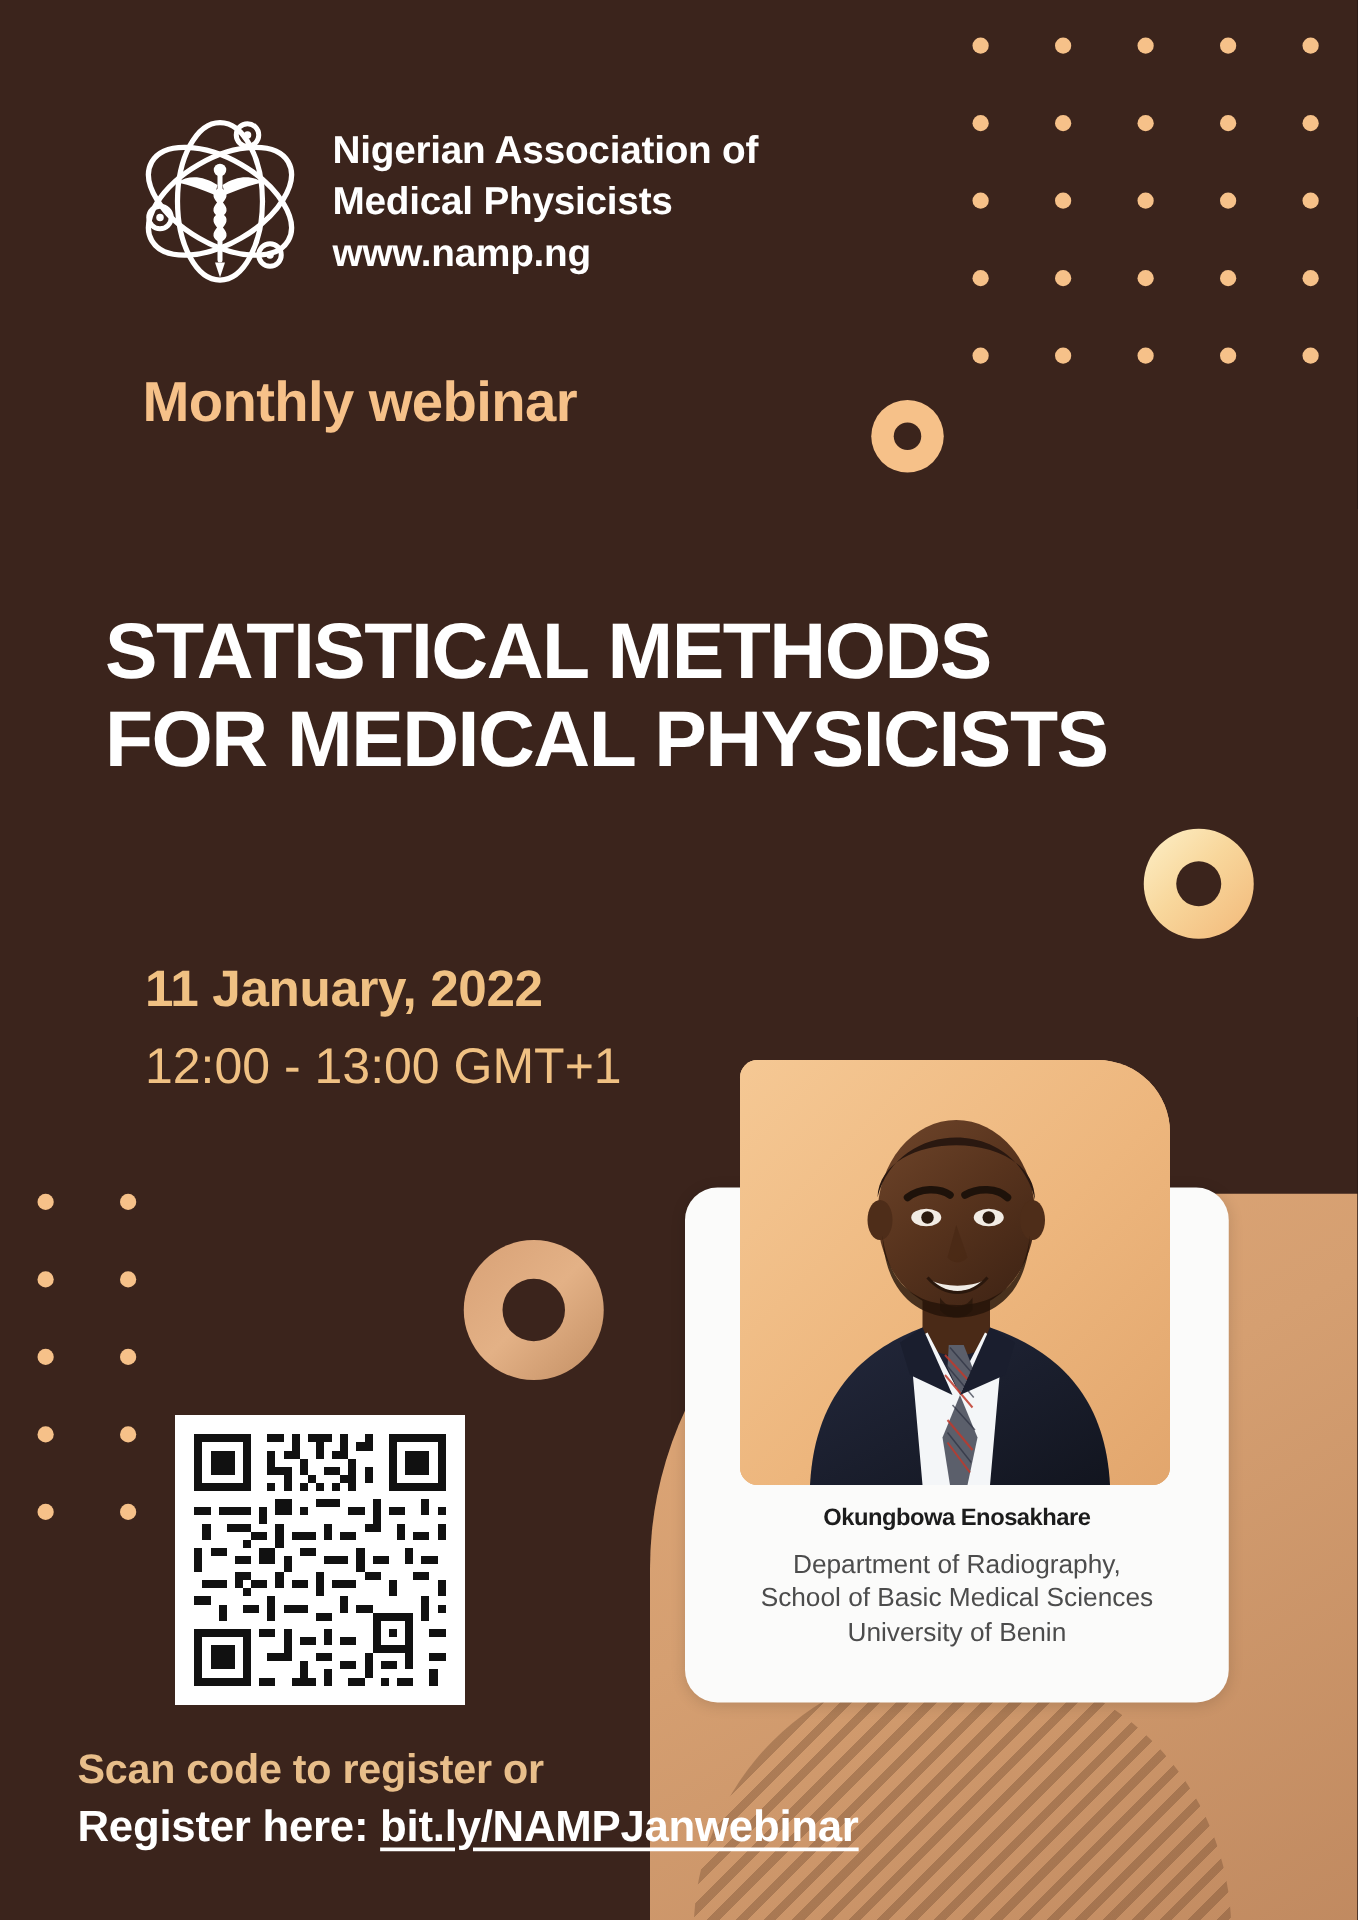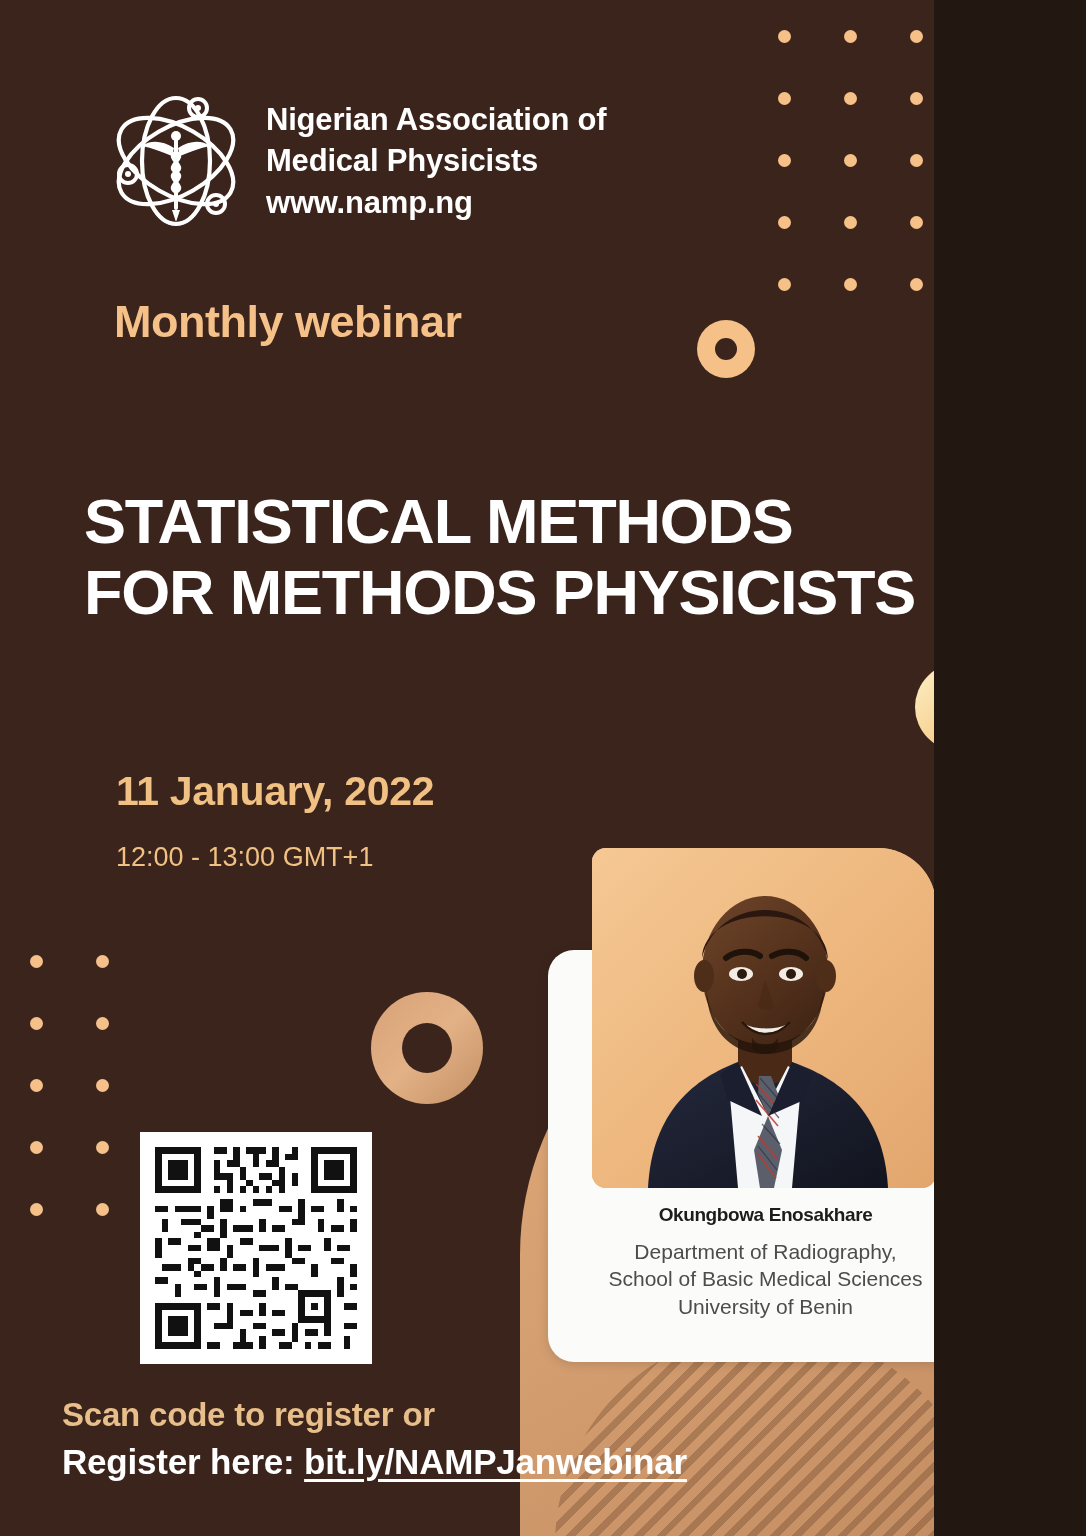--- a/index.html
+++ b/index.html
@@ -6,21 +6,21 @@
     margin: 0;
     padding: 0;
     background: #231712;
   }
   body {
     font-family: "Liberation Sans", sans-serif;
   }
 
   .poster {
     position: relative;
-    width: 934px;
+    width: 1086px;
     height: 1536px;
     overflow: hidden;
     background: #3b241c;
   }
 
   
   .copper-blob {
     position: absolute;
     left: 520px;
     top: 955px;
@@ -178,23 +178,23 @@
     z-index: 5;
   }
   .date-line {
     color: #f0c183;
     font-size: 41px;
     font-weight: bold;
     letter-spacing: -0.3px;
   }
   .time-line {
     color: #f0c183;
-    font-size: 27px;
+    font-size: 40px;
     font-weight: normal;
-    margin-top: 27px;
+    margin-top: 16px;
     letter-spacing: 0px;
   }
 
   
   .speaker-photo {
     position: absolute;
     left: 592px;
     top: 848px;
     width: 344px;
     height: 340px;
@@ -361,21 +361,21 @@
       <div>Nigerian Association of</div>
       <div>Medical Physicists</div>
       <div class="site">www.namp.ng</div>
     </div>
   </div>
 
   <div class="kicker">Monthly webinar</div>
 
   <div class="title">
     <div>STATISTICAL METHODS</div>
-    <div>FOR METHODS PHYSICISTS</div>
+    <div>FOR MEDICAL PHYSICISTS</div>
   </div>
 
   <div class="date-block">
     <div class="date-line">11 January, 2022</div>
     <div class="time-line">12:00 -  13:00 GMT+1</div>
   </div>
 
   <div class="speaker-card"></div>
 
   <div class="speaker-photo">

